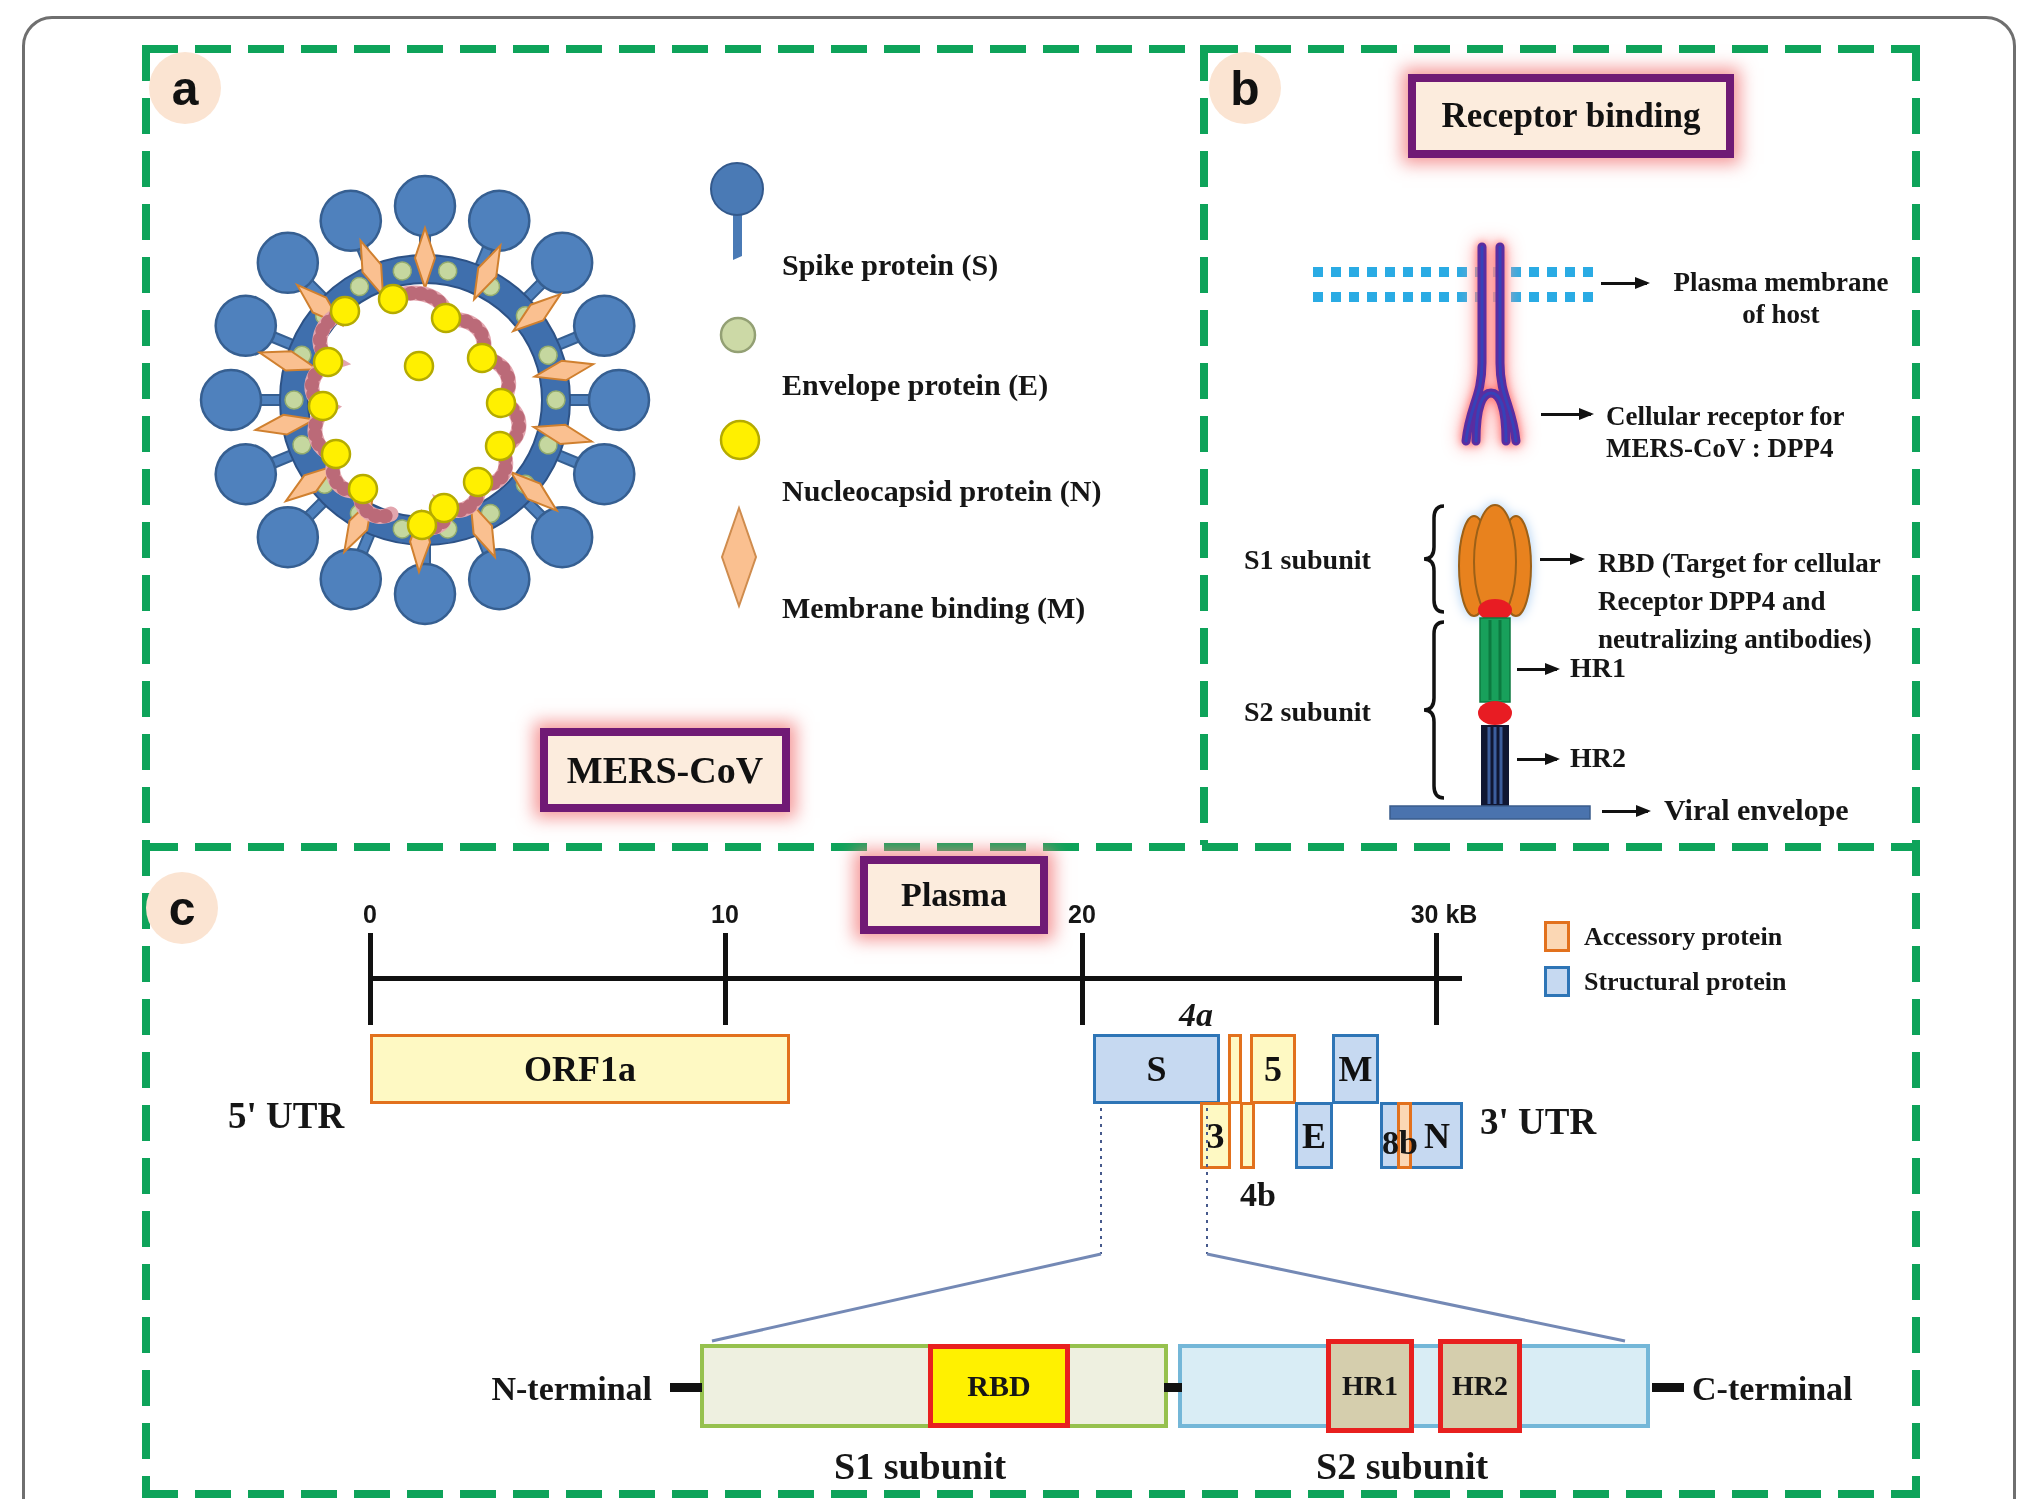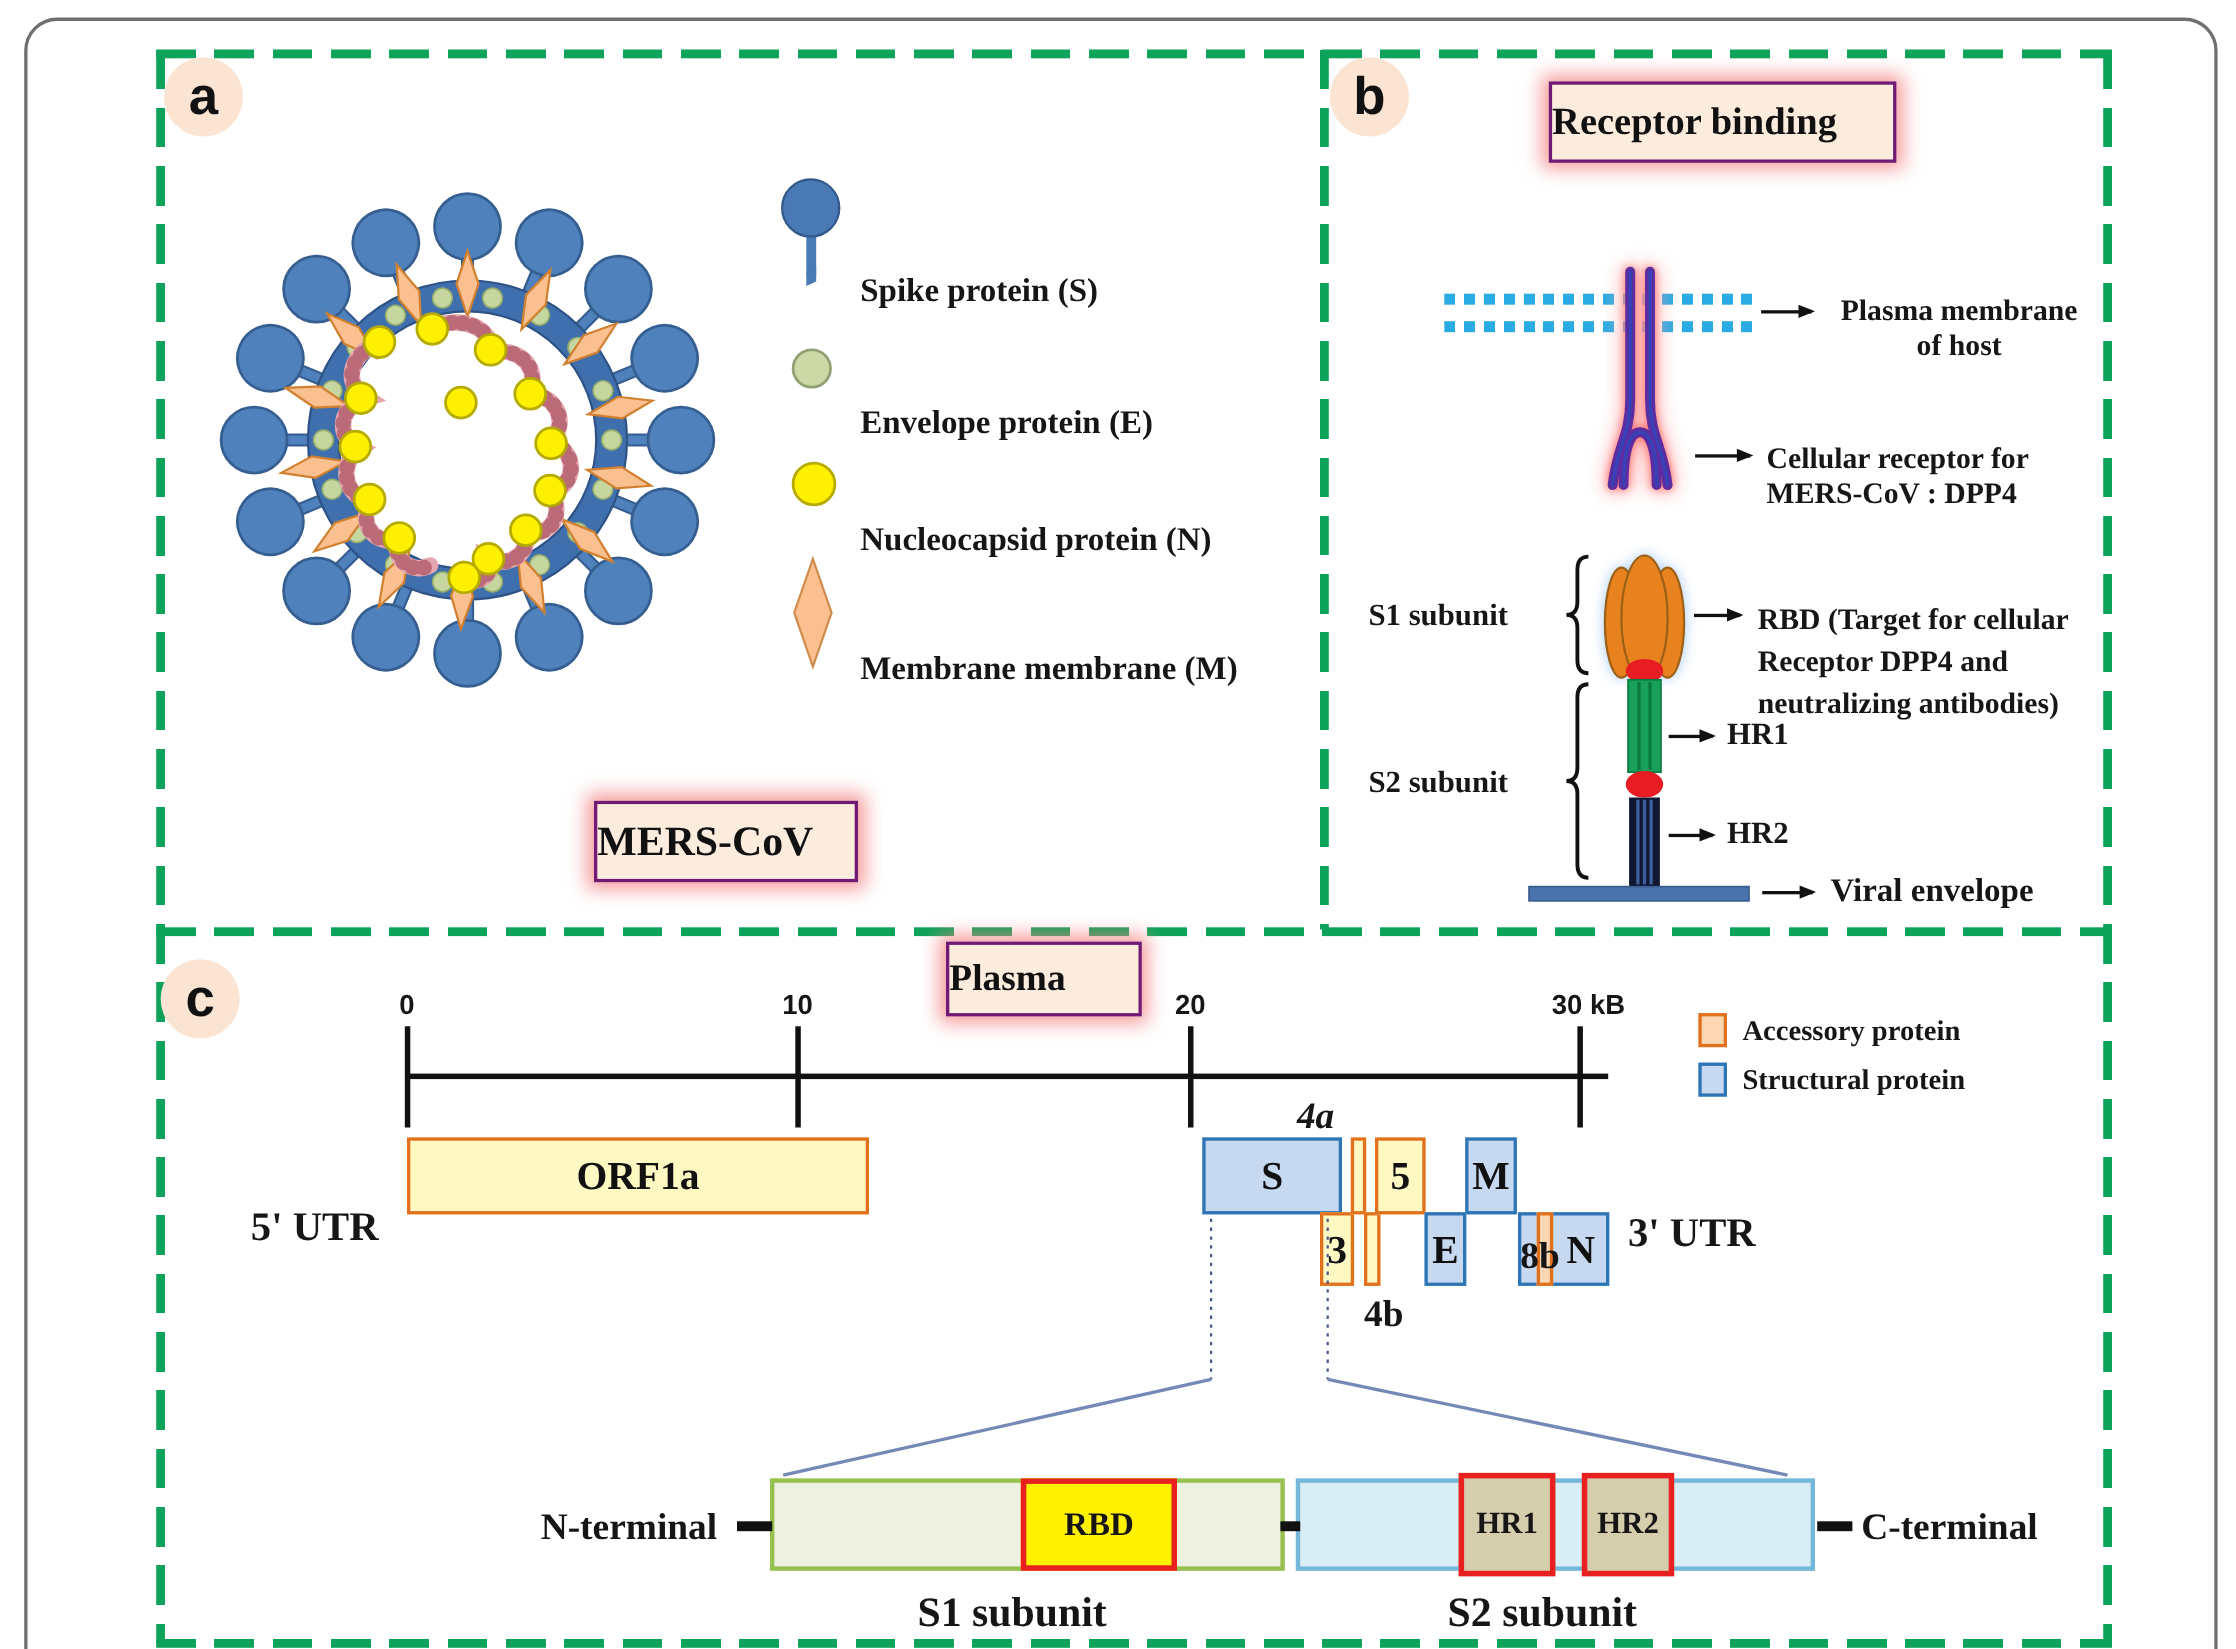--- a/index.html
+++ b/index.html
@@ -11,23 +11,23 @@
   
   .dash-h{position:absolute;height:8px;
     background:repeating-linear-gradient(90deg,#0ea35a 0 36px,transparent 36px 53px);}
   .dash-v{position:absolute;width:8px;
     background:repeating-linear-gradient(180deg,#0ea35a 0 36px,transparent 36px 53px);}
   
   .plabel{position:absolute;width:72px;height:72px;border-radius:50%;background:#fbe4d2;
     display:flex;align-items:center;justify-content:center;
     font-family:"Liberation Sans","DejaVu Sans",sans-serif;font-weight:bold;font-size:48px;color:#111;}
   
-  .titlebox{position:absolute;background:#fcecdd;border:3px solid #701a75;
+  .titlebox{position:absolute;background:#fcecdd;border:8px solid #701a75;
     box-shadow:0 0 16px 6px rgba(243,128,128,.8);
-    display:flex;align-items:center;
+    display:flex;align-items:center;justify-content:center;
     font-weight:bold;color:#111;}
   
   .leg-a{position:absolute;font-weight:bold;font-size:30px;margin-top:48px;}
   
   .blabel{position:absolute;font-weight:bold;font-size:27px;line-height:32px;}
   
   .arrow{position:absolute;height:0;border-top:3px solid #111;}
   .arrow::after{content:'';position:absolute;right:-3px;top:-8px;
     border-left:15px solid #111;border-top:6px solid transparent;border-bottom:6px solid transparent;}
   
@@ -181,21 +181,21 @@
   <div class="leg-a" style="left:782px;top:320px;">Envelope protein (E)</div>
 
   <svg width="44" height="44" viewBox="0 0 44 44" style="left:718px;top:418px;">
     <circle cx="22" cy="22" r="19" fill="#fff000" stroke="#b5ab00" stroke-width="2.5"></circle>
   </svg>
   <div class="leg-a" style="left:782px;top:426px;">Nucleocapsid protein (N)</div>
 
   <svg width="40" height="100" viewBox="0 0 40 100" style="left:720px;top:508px;">
     <polygon points="19,0 36,49 19,98 2,49" fill="#fac090" stroke="#cf8c4e" stroke-width="2"></polygon>
   </svg>
-  <div class="leg-a" style="left:782px;top:543px;">Membrane membrane (M)</div>
+  <div class="leg-a" style="left:782px;top:543px;">Membrane binding (M)</div>
 
   <div class="titlebox" style="left:540px;top:728px;width:234px;height:68px;font-size:38px;">
     <span>MERS-CoV</span>
   </div>
 
   <div class="plabel" style="left:1209px;top:52px;">
     <span>b</span>
   </div>
 
   <div class="titlebox" style="left:1408px;top:74px;width:310px;height:68px;font-size:35px;">

